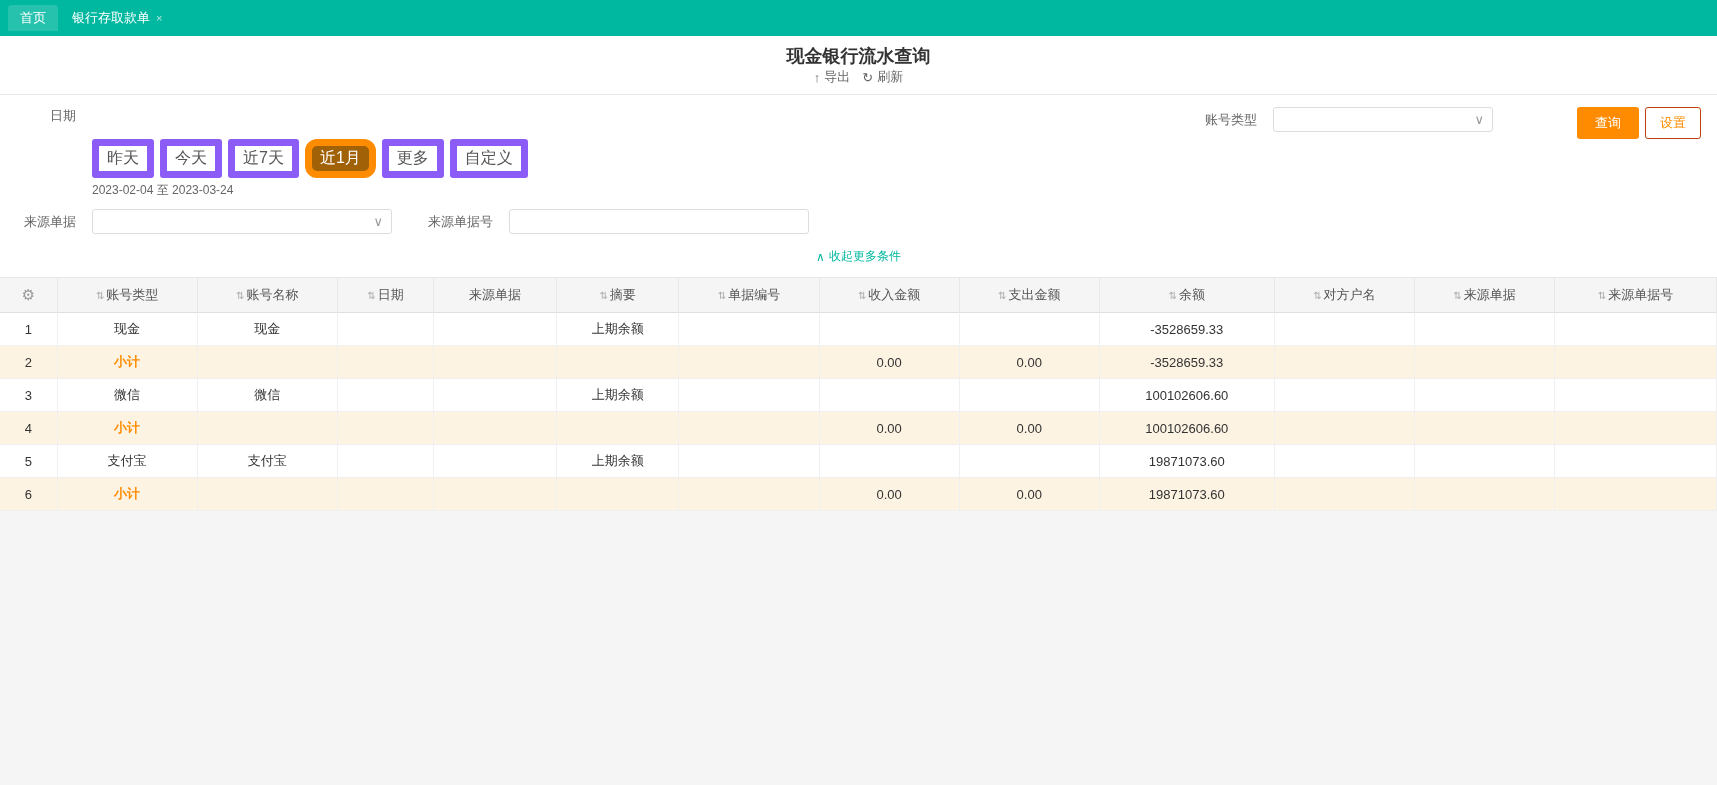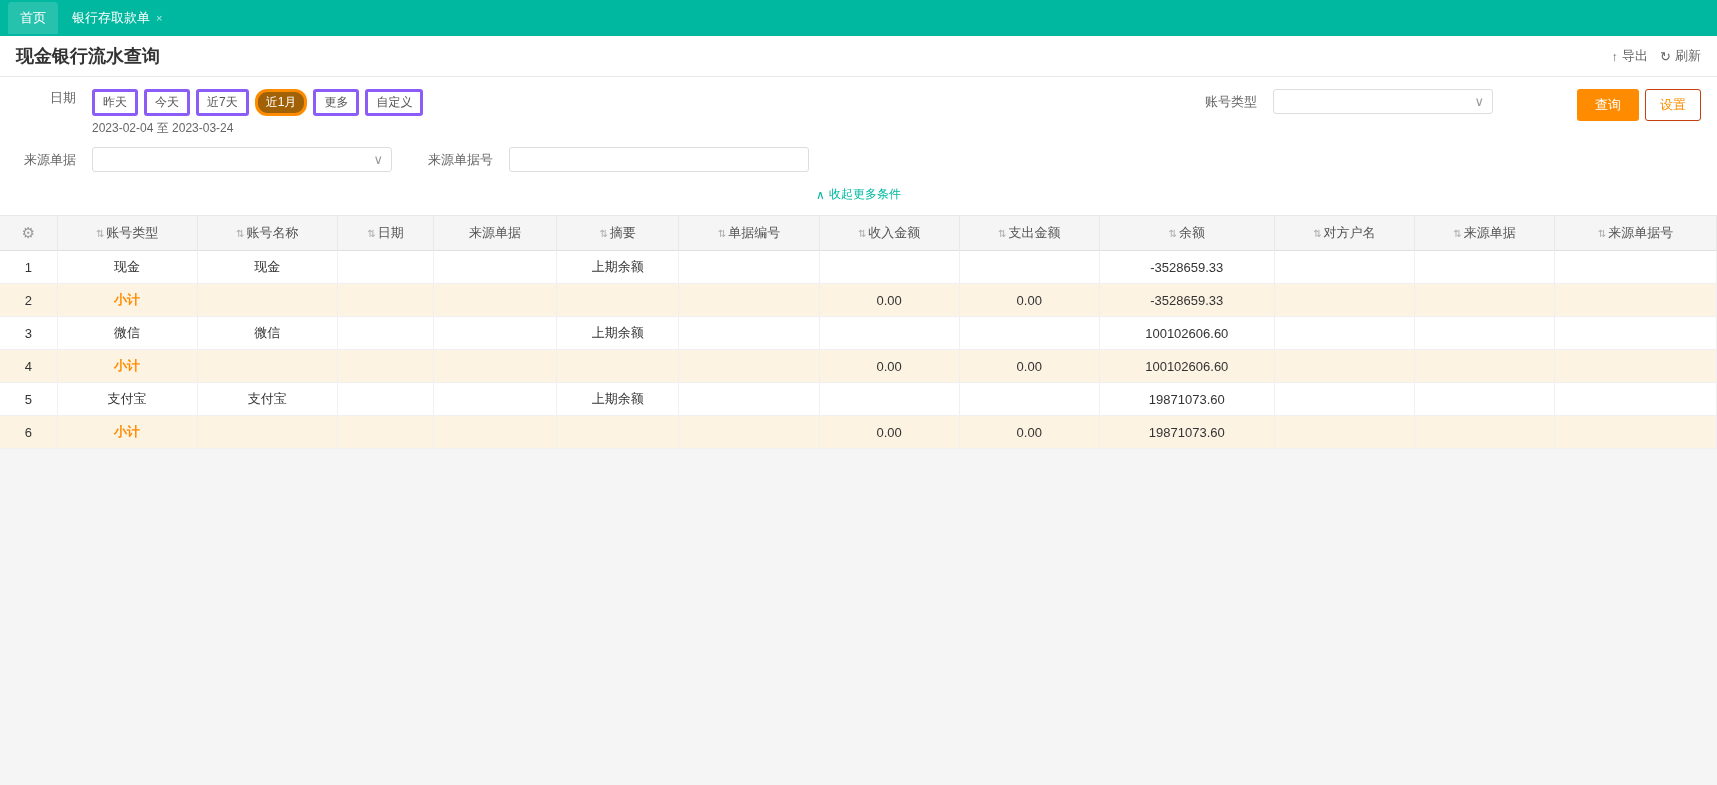--- a/index.html
+++ b/index.html
@@ -12,21 +12,21 @@
       background: #00b8a0;
       height: 36px;
       padding: 0 8px;
       gap: 2px;
       overflow: hidden;
     }
     .nav-item {
       display: flex;
       align-items: center;
       padding: 0 12px;
-      height: 32px;
+      height: 26px;
       color: #fff;
       font-size: 13px;
       cursor: pointer;
       white-space: nowrap;
       border-radius: 4px 4px 0 0;
       text-align: center;
     }
     .nav-item .close-x {
       margin-left: 6px;
       font-size: 11px;
@@ -37,20 +37,21 @@
     }
 
     
     .page-header {
       display: flex;
       align-items: center;
       justify-content: space-between;
       background: #fff;
       padding: 8px 16px;
       border-bottom: 1px solid #e8e8e8;
+      flex-direction: column;
     }
     .page-title {
       font-size: 18px;
       font-weight: bold;
       color: #333;
     }
     .header-actions {
       display: flex;
       gap: 12px;
       align-items: center;
@@ -82,26 +83,27 @@
       min-width: 60px;
       text-align: right;
     }
     .date-options {
       display: flex;
       gap: 6px;
       align-items: center;
     }
     .date-btn {
       padding: 2px 8px;
-      border: 3px solid #8b5cf6;
+      border: 7px solid #8b5cf6;
       border-radius: 3px;
       cursor: pointer;
-      font-size: 12px;
+      font-size: 16px;
       color: #555;
       background: #fff;
+      margin-top: 32px;
     }
     .date-btn.active {
       background: #a16207;
       color: #fff;
       border-color: #ff8c00;
       border-radius: 12px;
     }
     .date-range {
       color: #666;
       font-size: 12px;

